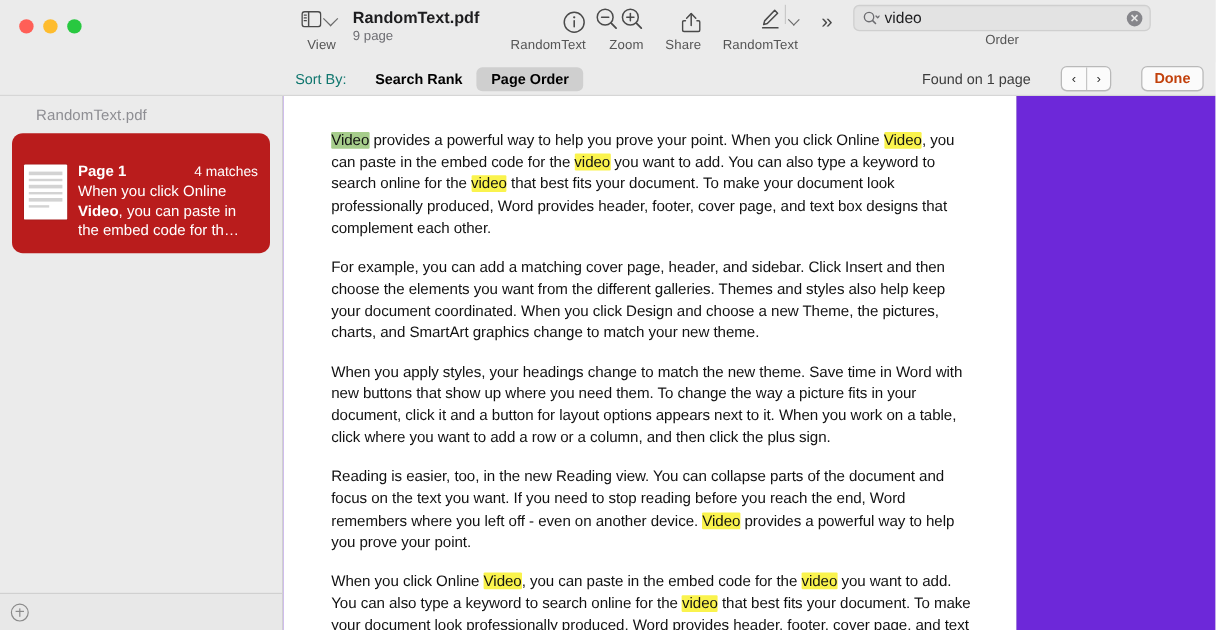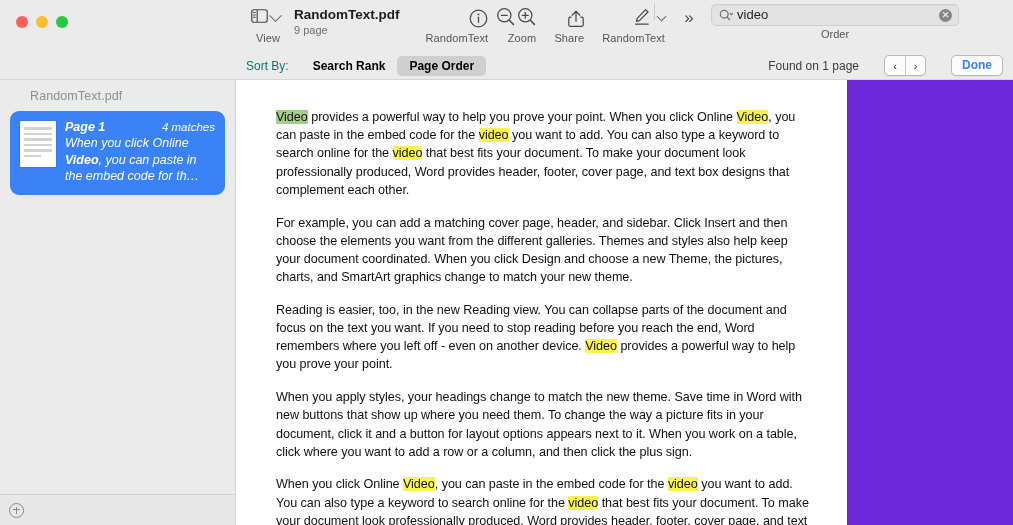--- a/index.html
+++ b/index.html
@@ -240,21 +240,21 @@
     font-size: 11px; color: #2b2b2b;
     cursor: default;
   }
   .navbtn + .navbtn { border-left: 1px solid #c6c6c6; }
   .done-btn {
     border: 1px solid #b9b9b9;
     border-radius: 5px;
     background: #fbfbfb;
     font-size: 12px;
     font-weight: bold;
-    color: #3b82f6;
+    color: #c2410c;
     padding: 2px 10px;
     line-height: 15px;
     cursor: default;
     box-shadow: 0 0.5px 0.5px rgba(0,0,0,0.08);
   }
 
   
   .body {
     flex: 1 1 auto;
     display: flex;
@@ -276,27 +276,26 @@
     overflow: hidden;
     padding: 5px 10px 0 10px;
   }
   .sb-filename {
     font-size: 12.5px;
     color: #8e8e93;
     padding: 4px 0 8px 20px;
     letter-spacing: 0.1px;
   }
   .result-card {
-    background: #3b82f6;
+    background: #b91c1c;
     border-radius: 9px;
-    padding: 9px 10px 10px 10px;
+    padding: 25px 10px 10px 10px;
     display: flex;
     gap: 9px;
     cursor: default;
-    font-style: italic;
   }
   .thumb {
     width: 36px; height: 46px;
     flex: 0 0 36px;
     background: #ffffff;
     border-radius: 1px;
     box-shadow: 0 0 0 0.5px rgba(0,0,0,0.12);
     padding: 6px 4px;
     display: flex;
     flex-direction: column;
@@ -555,21 +554,21 @@
       <div class="sb-bottom">
         <div class="add-btn"></div>
       </div>
     </div>
 
     <div class="content">
       <div class="page">
         <div id="doc-body">
             <p><mark class="current">Video</mark><span> provides a powerful way to help you prove your point. When you click Online </span><mark>Video</mark><span>, you can paste in the embed code for the </span><mark>video</mark><span> you want to add. You can also type a keyword to search online for the </span><mark>video</mark><span> that best fits your document. To make your document look professionally produced, Word provides header, footer, cover page, and text box designs that complement each other.</span></p>
             <p><span>For example, you can add a matching cover page, header, and sidebar. Click Insert and then choose the elements you want from the different galleries. Themes and styles also help keep your document coordinated. When you click Design and choose a new Theme, the pictures, charts, and SmartArt graphics change to match your new theme.</span></p>
+            <p><span>When you apply styles, your headings change to match the new theme. Save time in Word with new buttons that show up where you need them. To change the way a picture fits in your document, click it and a button for layout options appears next to it. When you work on a table, click where you want to add a row or a column, and then click the plus sign.</span></p>
             <p><span>Reading is easier, too, in the new Reading view. You can collapse parts of the document and focus on the text you want. If you need to stop reading before you reach the end, Word remembers where you left off - even on another device. </span><mark>Video</mark><span> provides a powerful way to help you prove your point.</span></p>
-            <p><span>When you apply styles, your headings change to match the new theme. Save time in Word with new buttons that show up where you need them. To change the way a picture fits in your document, click it and a button for layout options appears next to it. When you work on a table, click where you want to add a row or a column, and then click the plus sign.</span></p>
             <p><span>When you click Online </span><mark>Video</mark><span>, you can paste in the embed code for the </span><mark>video</mark><span> you want to add. You can also type a keyword to search online for the </span><mark>video</mark><span> that best fits your document. To make your document look professionally produced, Word provides header, footer, cover page, and text box designs that complement each other. For example, you can add a matching cover page, header, and sidebar.</span></p>
           </div>
       </div>
     </div>
 
   </div>
 </div>
 
 </body></html>

